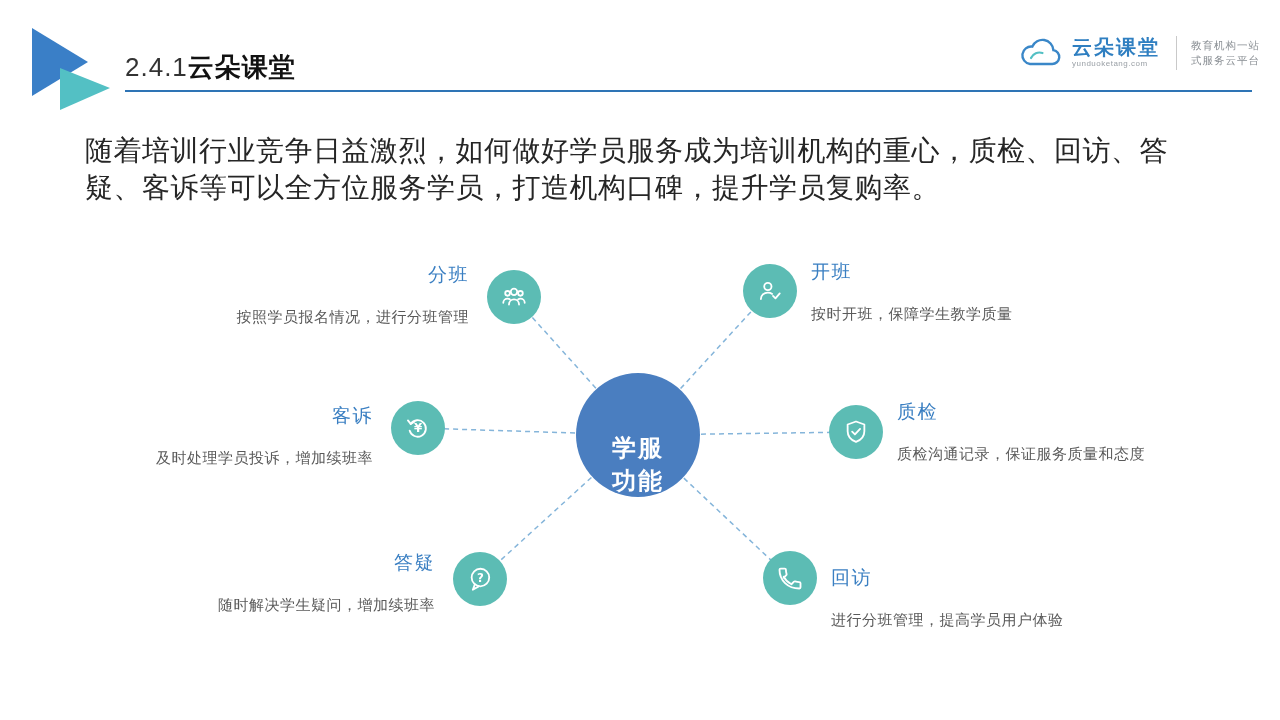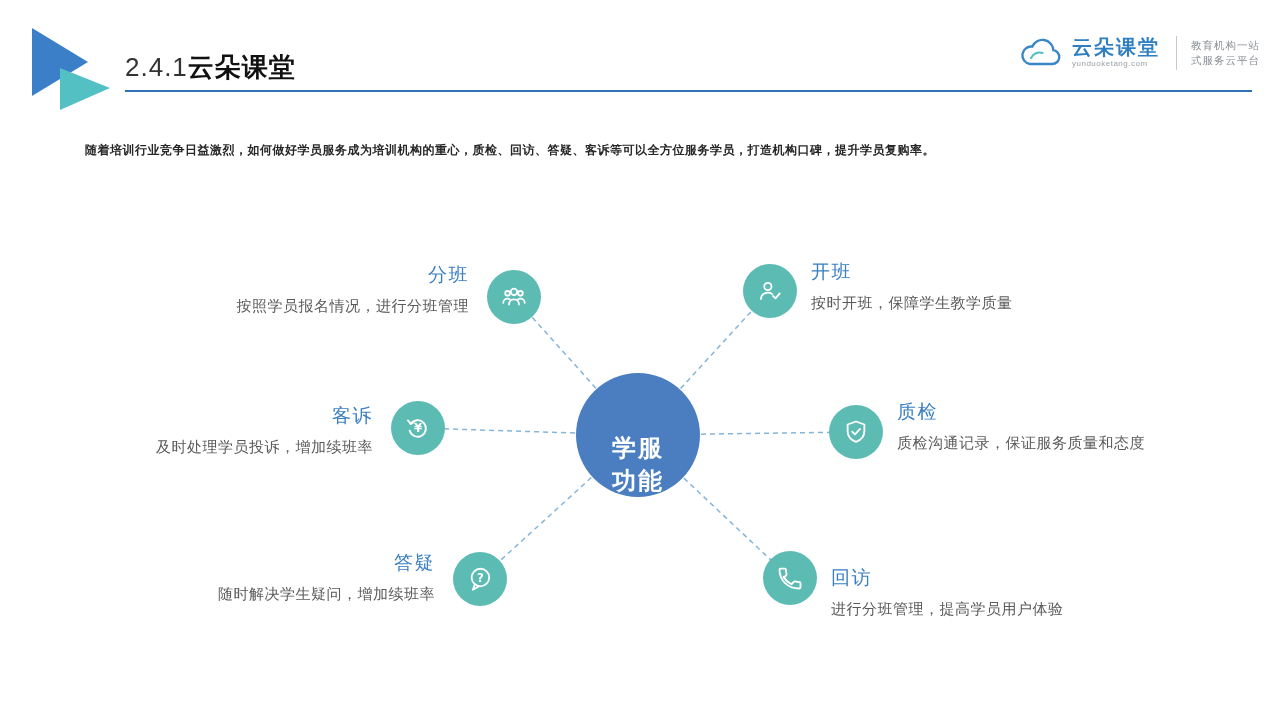--- a/index.html
+++ b/index.html
@@ -20,41 +20,41 @@
   .brand-cloud { flex:0 0 auto; }
   .brand-main { display:flex; flex-direction:column; line-height:1.05; }
   .brand-name { color:#2f7fc1; font-size:20px; font-weight:bold; letter-spacing:2px; }
   .brand-domain { color:#9aa0a6; font-size:8px; letter-spacing:0.5px; margin-top:2px; }
   .brand-sep { width:1px; height:34px; background:#c9c9c9; margin:0 6px 0 8px; }
   .brand-tagline { color:#8a8f94; font-size:10.5px; line-height:1.45; letter-spacing:1px; }
 
   
   .intro {
     position:absolute; left:85px; top:132px; width:1128px;
-    font-size:12px; line-height:37px; color:#262626; letter-spacing:0.5px;font-weight:bold;
+    font-size:28px; line-height:37px; color:#262626; letter-spacing:0.5px;
   }
 
   
   .connectors { position:absolute; left:0; top:0; width:1280px; height:720px; z-index:1; }
   .center-node {
     position:absolute; left:576px; top:373px; width:124px; height:124px;
     background:#4a7ec0; border-radius:50%; z-index:3;
     display:flex; flex-direction:column; align-items:center; justify-content:flex-end;
     color:#fff; font-size:24px; font-weight:600; letter-spacing:2px; line-height:1.35;
   }
   .node { position:absolute; width:54px; height:54px; z-index:2; }
   .node .circle {
     width:54px; height:54px; border-radius:50%; background:#5cbcb4;
     display:flex; align-items:center; justify-content:center;
   }
   .node .text { position:absolute; width:360px; }
   .node.left  .text { right:72px; text-align:right; }
   .node.right .text { left:68px;  text-align:left; }
   .node-label { color:#3a7fc2; font-size:19px; font-weight:400; letter-spacing:1.5px; }
-  .node-desc  { color:#5a5a5a; font-size:15px; margin-top:9px; letter-spacing:0.5px; }
+  .node-desc  { color:#5a5a5a; font-size:15px; margin-top:20px; letter-spacing:0.5px; }
 
   .node-fenban  { left:487px; top:270px; }  .node-fenban  .text { top:-8px; }
   .node-kaiban  { left:743px; top:264px; }  .node-kaiban  .text { top:-5px; }
   .node-kesu    { left:391px; top:401px; }  .node-kesu    .text { top:2px; }
   .node-zhijian { left:829px; top:405px; }  .node-zhijian .text { top:-6px; }
   .node-dayi    { left:453px; top:552px; }  .node-dayi    .text { top:-2px; }
   .node-huifang { left:763px; top:551px; }  .node-huifang .text { top:14px; }
 </style>
 </head>
 <body>

